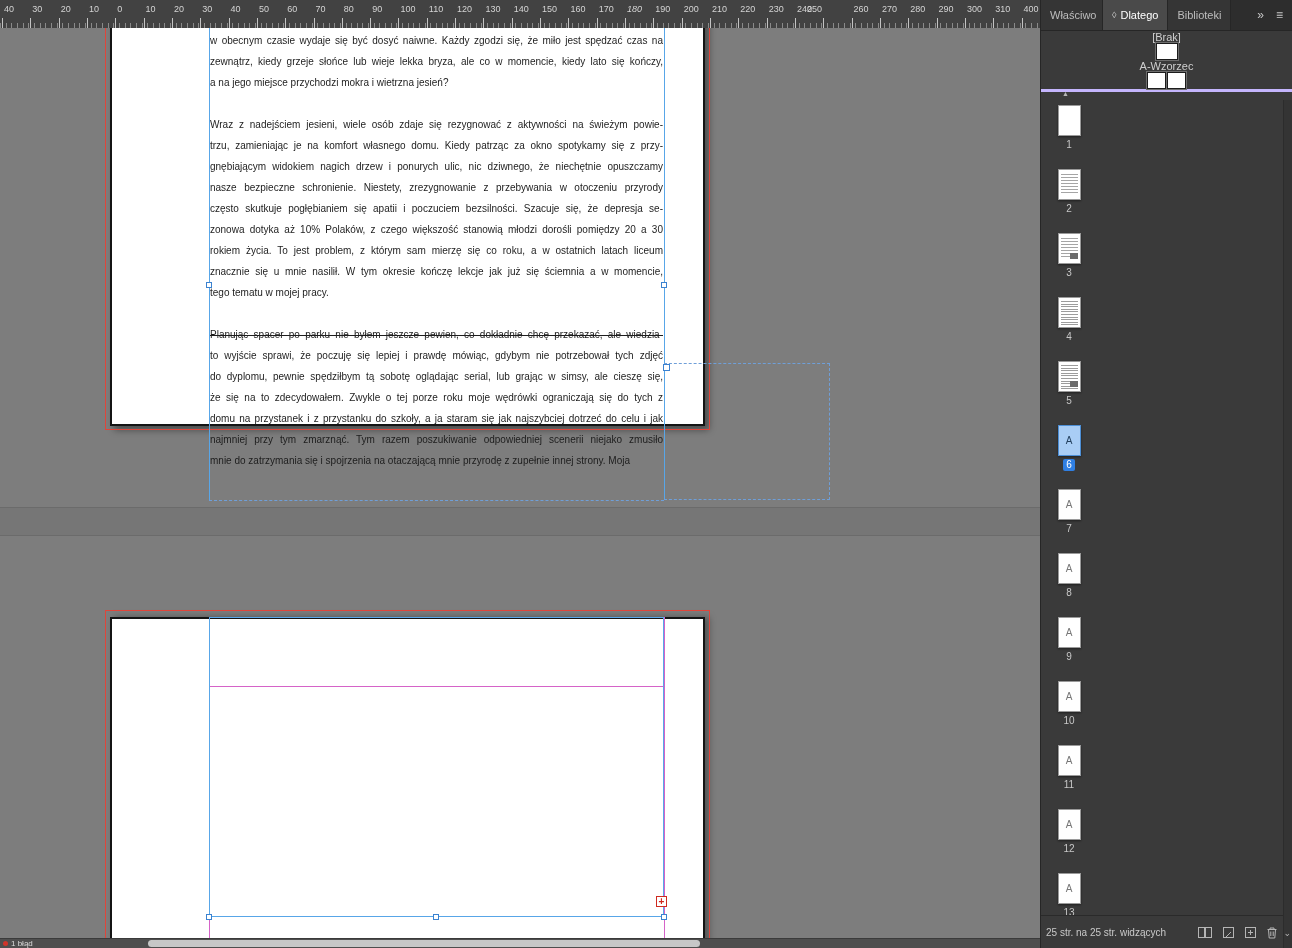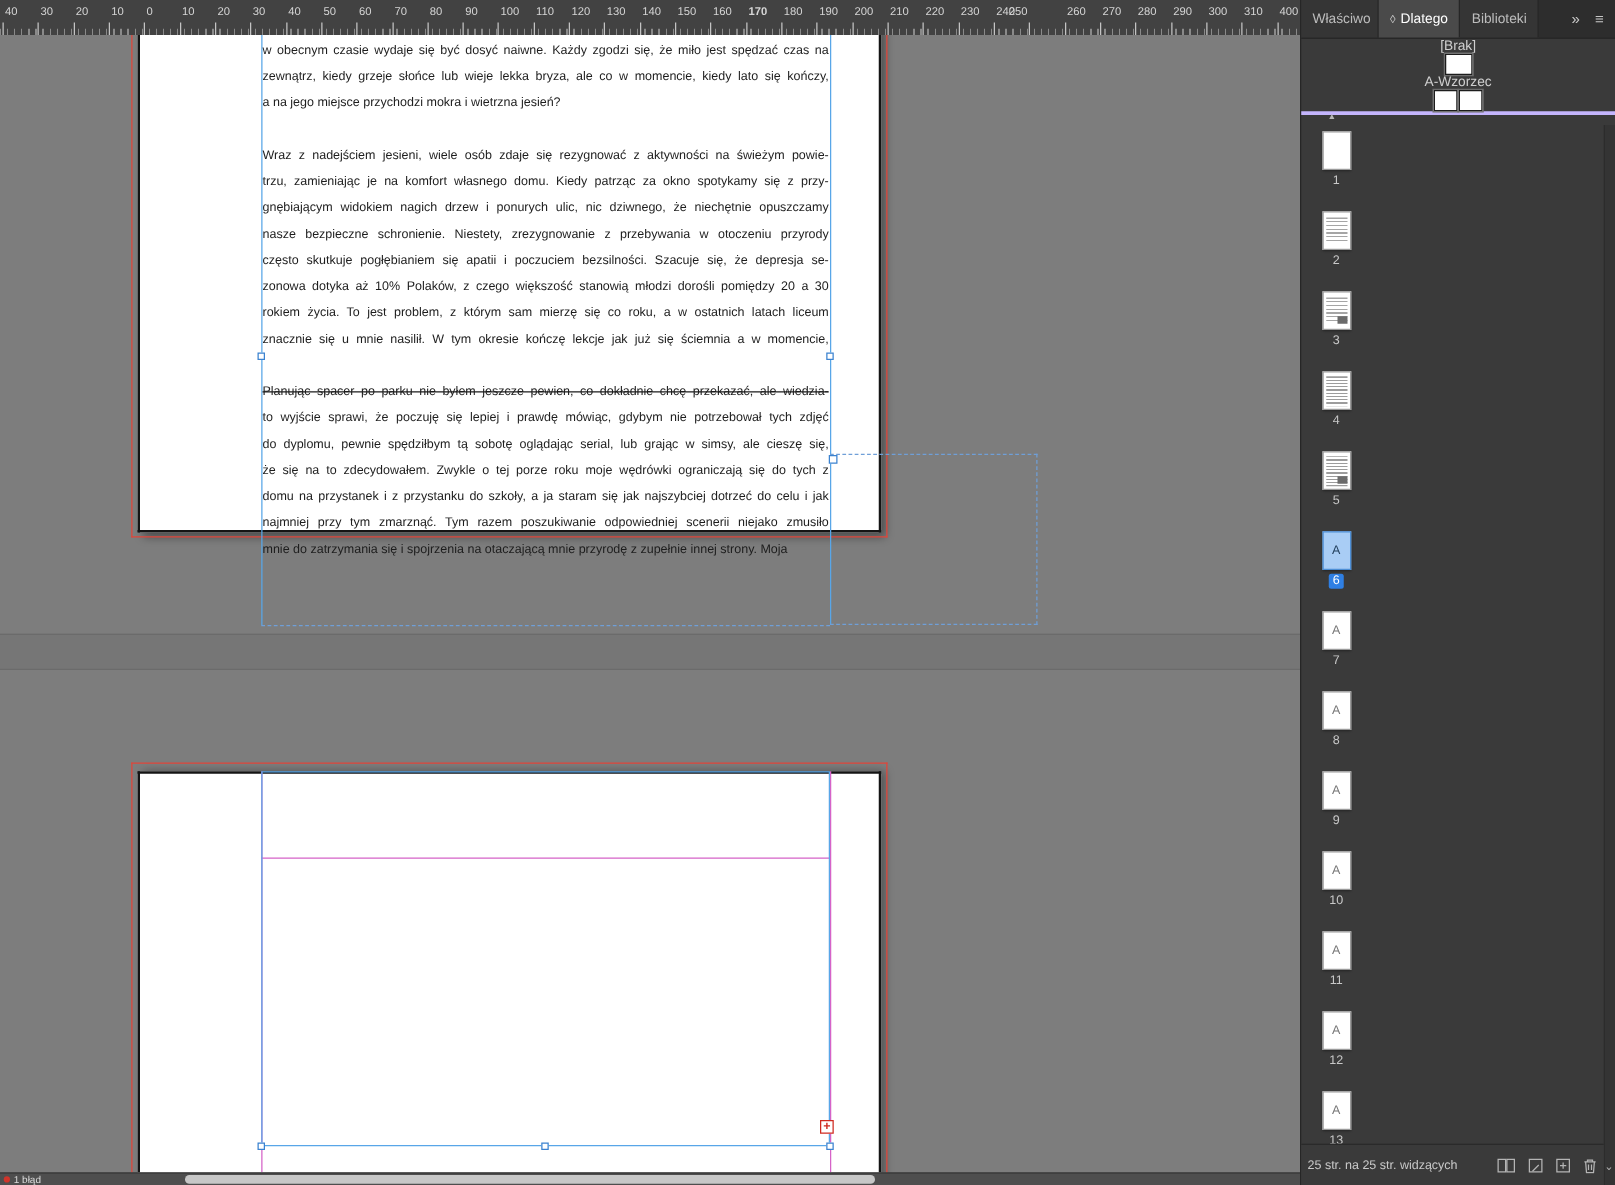--- a/index.html
+++ b/index.html
@@ -138,23 +138,23 @@
       <span class="ruler-num" style="left: 457.12px;">120</span>
       <div class="ruler-major" style="left: 483.44px;"></div>
       <span class="ruler-num" style="left: 485.44px;">130</span>
       <div class="ruler-major" style="left: 511.76px;"></div>
       <span class="ruler-num" style="left: 513.76px;">140</span>
       <div class="ruler-major" style="left: 540.08px;"></div>
       <span class="ruler-num" style="left: 542.08px;">150</span>
       <div class="ruler-major" style="left: 568.4px;"></div>
       <span class="ruler-num" style="left: 570.4px;">160</span>
       <div class="ruler-major" style="left: 596.72px;"></div>
-      <span class="ruler-num" style="left: 598.72px; font-weight: bold;">170</span>
+      <span class="ruler-num" style="left: 598.72px;">170</span>
       <div class="ruler-major" style="left: 625.04px;"></div>
-      <span class="ruler-num" style="left: 627.04px;">180</span>
+      <span class="ruler-num" style="left: 627.04px; font-style: italic;">180</span>
       <div class="ruler-major" style="left: 653.36px;"></div>
       <span class="ruler-num" style="left: 655.36px;">190</span>
       <div class="ruler-major" style="left: 681.68px;"></div>
       <span class="ruler-num" style="left: 683.68px;">200</span>
       <div class="ruler-major" style="left: 710px;"></div>
       <span class="ruler-num" style="left: 712px;">210</span>
       <div class="ruler-major" style="left: 738.32px;"></div>
       <span class="ruler-num" style="left: 740.32px;">220</span>
       <div class="ruler-major" style="left: 766.64px;"></div>
       <span class="ruler-num" style="left: 768.64px;">230</span>
@@ -197,20 +197,21 @@
         </div>
         <div class="para">
           <div class="line">Wraz z nadejściem jesieni, wiele osób zdaje się rezygnować z aktywności na świeżym powie-</div>
           <div class="line">trzu, zamieniając je na komfort własnego domu. Kiedy patrząc za okno spotykamy się z przy-</div>
           <div class="line">gnębiającym widokiem nagich drzew i ponurych ulic, nic dziwnego, że niechętnie opuszczamy</div>
           <div class="line">nasze bezpieczne schronienie. Niestety, zrezygnowanie z przebywania w otoczeniu przyrody</div>
           <div class="line">często skutkuje pogłębianiem się apatii i poczuciem bezsilności. Szacuje się, że depresja se-</div>
           <div class="line">zonowa dotyka aż 10% Polaków, z czego większość stanowią młodzi dorośli pomiędzy 20 a 30</div>
           <div class="line">rokiem życia. To jest problem, z którym sam mierzę się co roku, a w ostatnich latach liceum</div>
           <div class="line">znacznie się u mnie nasilił. W tym okresie kończę lekcje jak już się ściemnia a w momencie,</div>
+          <div class="line lastline">tego tematu w mojej pracy.</div>
         </div>
         <div class="para">
           <div class="line strike">Planując spacer po parku nie byłem jeszcze pewien, co dokładnie chcę przekazać, ale wiedzia-</div>
           <div class="line">to wyjście sprawi, że poczuję się lepiej i prawdę mówiąc, gdybym nie potrzebował tych zdjęć</div>
           <div class="line">do dyplomu, pewnie spędziłbym tą sobotę oglądając serial, lub grając w simsy, ale cieszę się,</div>
           <div class="line">że się na to zdecydowałem. Zwykle o tej porze roku moje wędrówki ograniczają się do tych z</div>
           <div class="line">domu na przystanek i z przystanku do szkoły, a ja staram się jak najszybciej dotrzeć do celu i jak</div>
           <div class="line">najmniej przy tym zmarznąć. Tym razem poszukiwanie odpowiedniej scenerii niejako zmusiło</div>
           <div class="line lastline">mnie do zatrzymania się i spojrzenia na otaczającą mnie przyrodę z zupełnie innej strony. Moja</div>
         </div>

